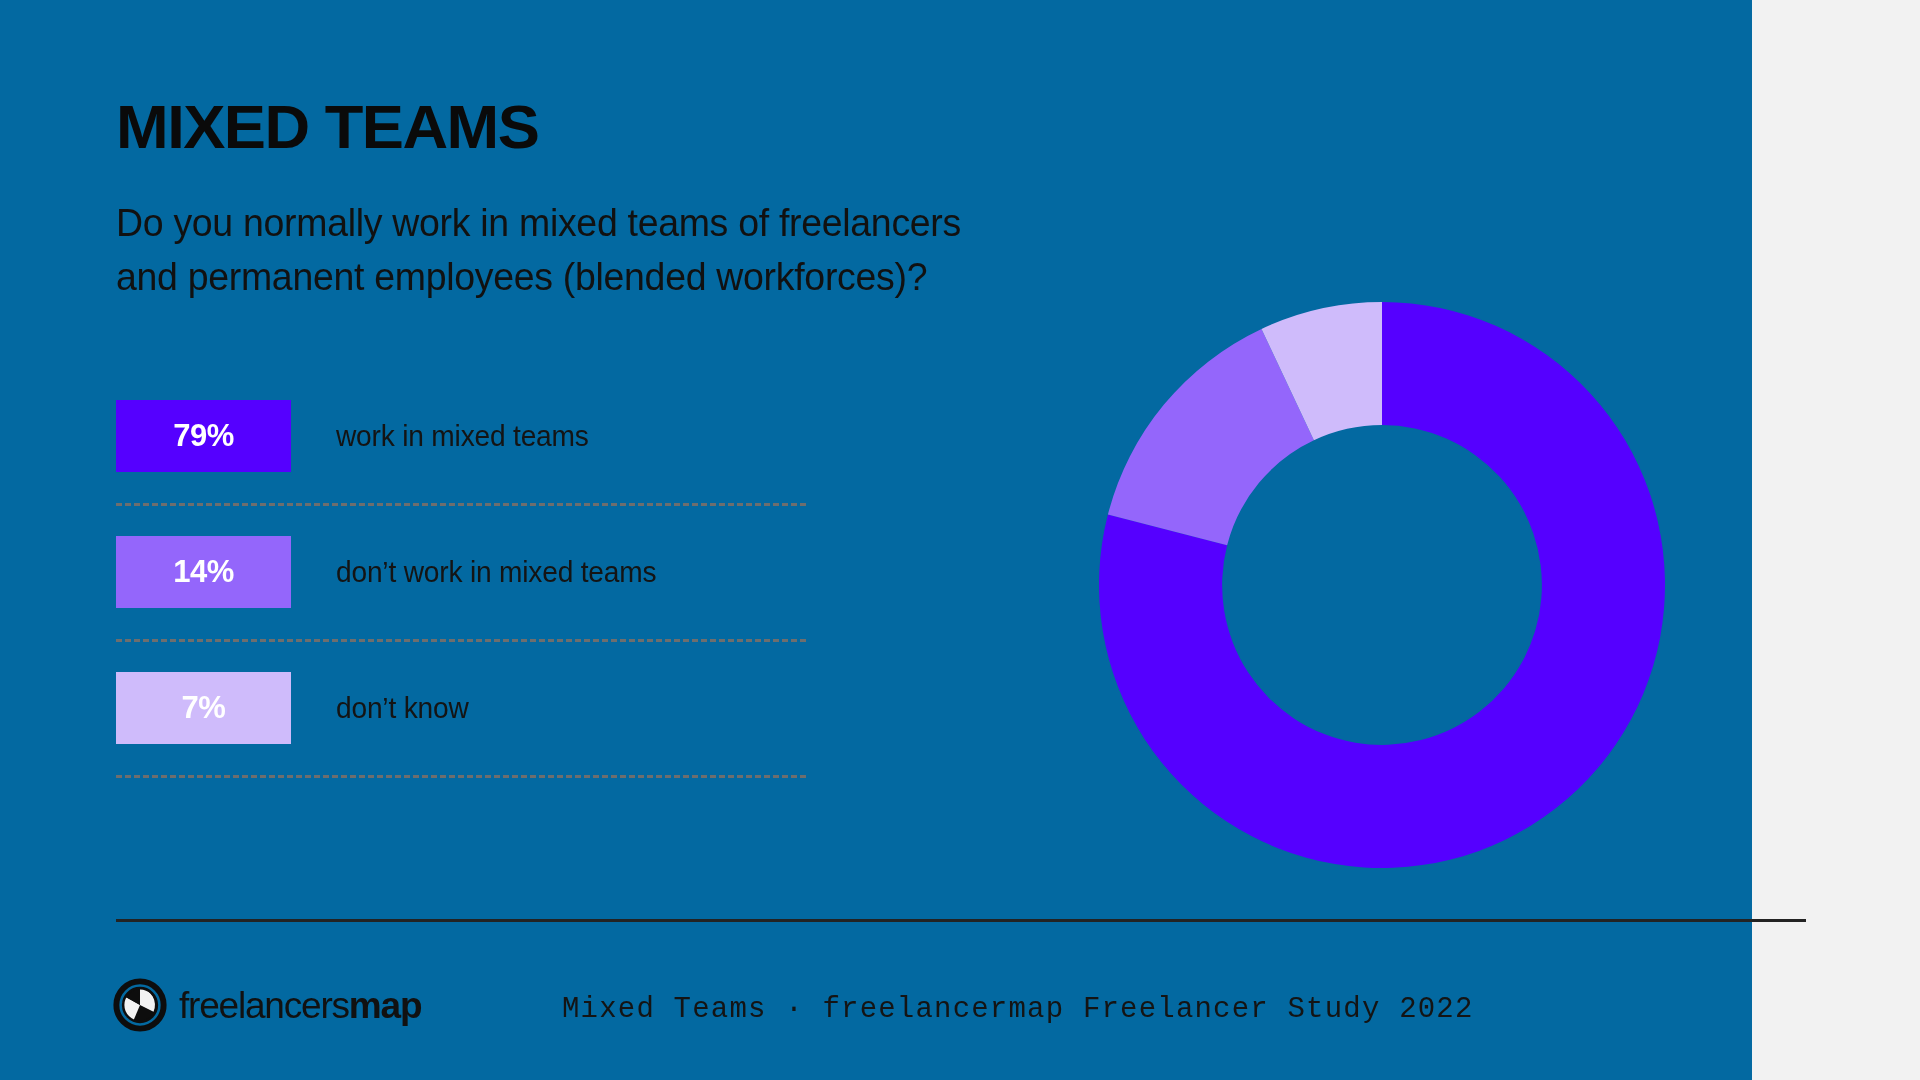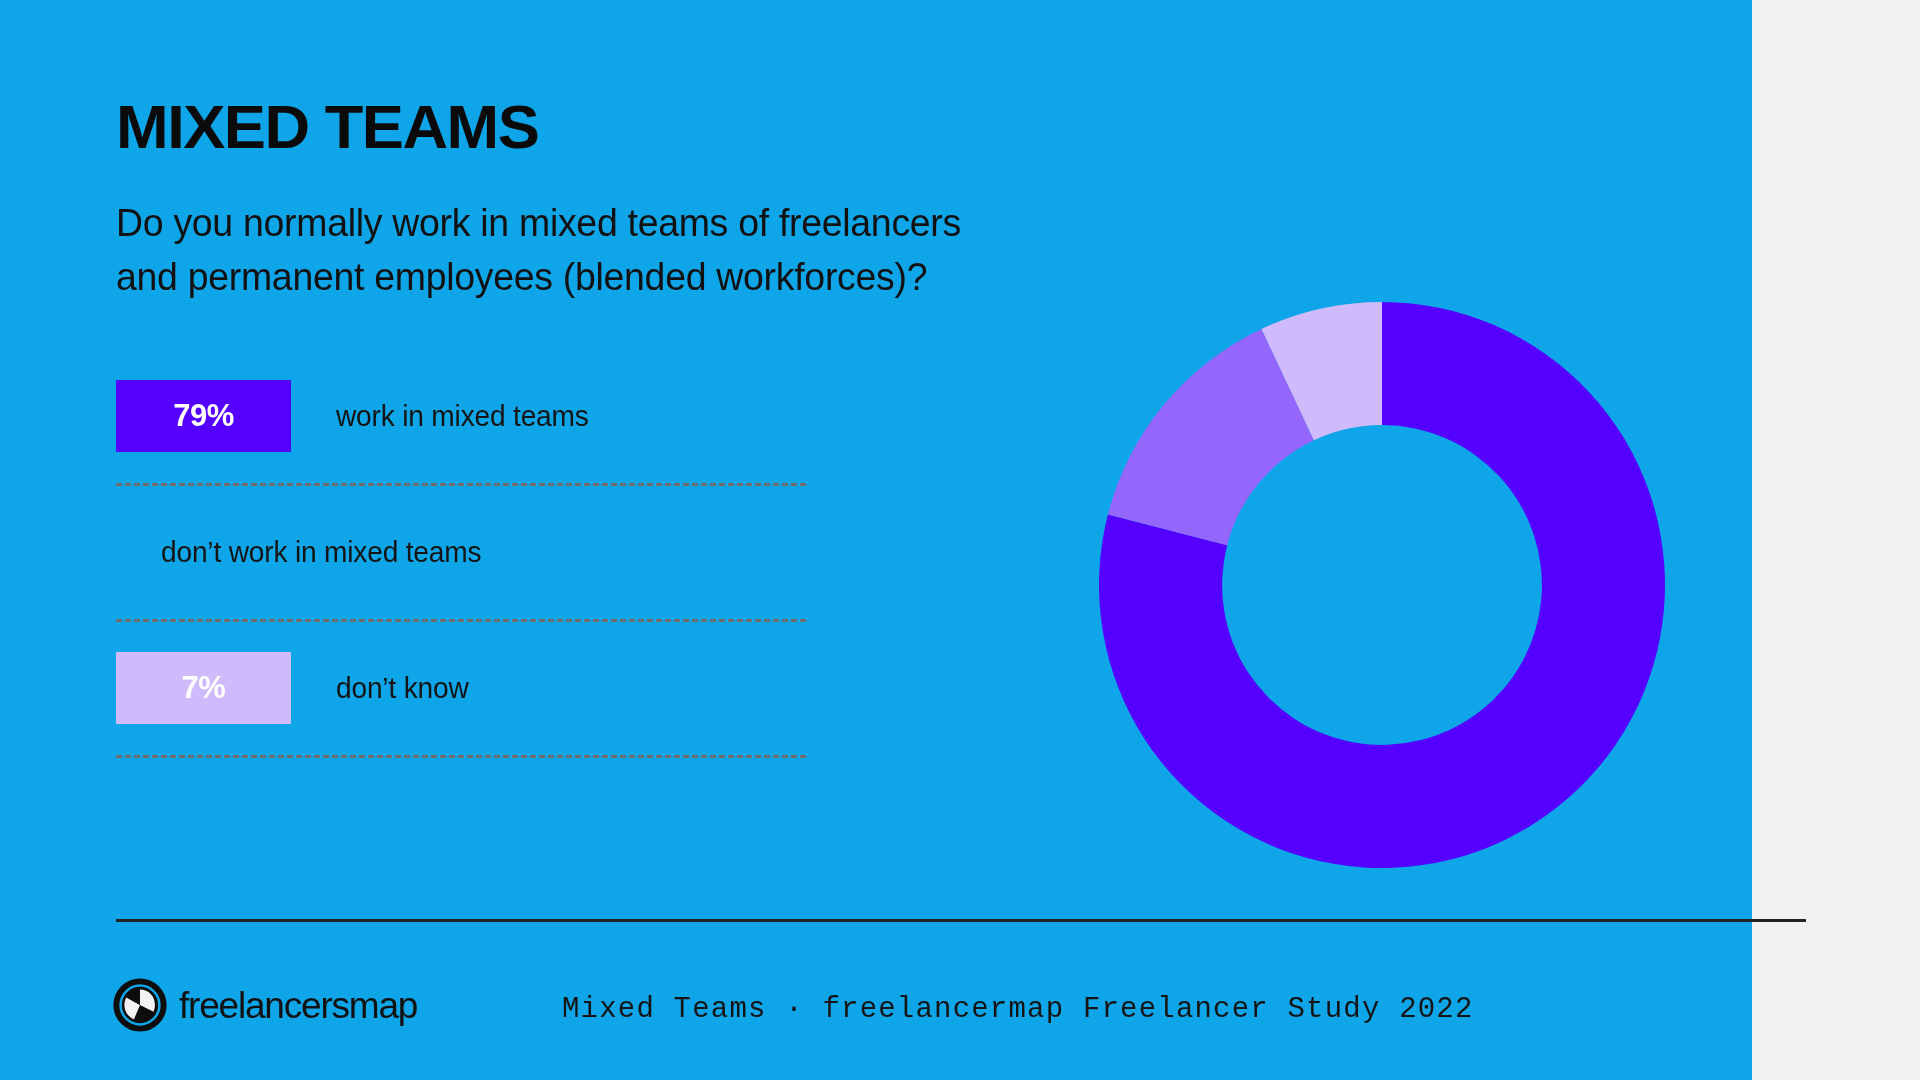--- a/index.html
+++ b/index.html
@@ -2,41 +2,41 @@
 <html><head>
 <meta charset="utf-8">
 <style>
   * { margin:0; padding:0; box-sizing:border-box; }
   html, body {
     width:1920px; height:1080px;
     background:#F2F2F2;
     font-family:"Liberation Sans", sans-serif;
     overflow:hidden;
   }
-  .page { position:relative; width:1752px; height:1080px; background:#0ea5e9; }
+  .page { position:relative; width:1752px; height:1080px; background:#0369a1; }
 
   
   .title {
     position:absolute; left:116px; top:96px;
     font-size:62px; font-weight:700; letter-spacing:-1.5px;
     color:#0A0A0A; line-height:1;
     font-family:"Liberation Sans", sans-serif;
     transform:scaleX(1.02); transform-origin:left center;
   }
   .subtitle {
     position:absolute; left:116px; top:196px;
     font-size:39px; font-weight:400; color:#111111;
     line-height:1.38; letter-spacing:-0.3px;
     font-family:"Liberation Sans", sans-serif;
     transform:scaleX(0.96); transform-origin:left top;
     white-space:pre-line;
   }
 
   
-  .legend { position:absolute; left:116px; top:380px; width:690px; }
+  .legend { position:absolute; left:116px; top:400px; width:690px; }
   .legend-row { display:flex; align-items:center; height:72px; }
   .badge {
     width:175px; height:72px;
     display:flex; align-items:center; justify-content:center;
     color:#FFFFFF; font-size:31px; font-weight:700;
     letter-spacing:-0.5px;
     font-family:"Liberation Sans", sans-serif;
   }
   .legend-label {
     margin-left:45px;
@@ -60,21 +60,21 @@
     width:1690px; height:3px; background:#232323;
   }
   .logo { position:absolute; left:113px; top:978px; display:flex; align-items:center; }
   .logo-mark { width:54px; height:54px; display:block; }
   .logo-text {
     margin-left:12px; font-size:37px; color:#111111;
     letter-spacing:-1.2px; line-height:1;
     font-family:"Liberation Sans", sans-serif;
   }
   .logo-text .lt-light { font-weight:400; }
-  .logo-text .lt-bold { font-weight:400; }
+  .logo-text .lt-bold { font-weight:700; }
   .footer-caption {
     position:absolute; left:562px; top:993px;
     font-size:29px; font-weight:400; color:#141414;
     letter-spacing:1.2px;
     font-family:Liberation Mono, monospace;
   }
 </style>
 </head>
 <body>
 
@@ -86,20 +86,21 @@
 
   <div class="legend">
 
     <div class="legend-row">
       <div class="badge" style="background:#5500FF;">79%</div>
       <div class="legend-label">work in mixed teams</div>
     </div>
     <div class="dash-sep"></div>
 
     <div class="legend-row">
+      <div class="badge" style="background:#9466FB;">14%</div>
       <div class="legend-label">don’t work in mixed teams</div>
     </div>
     <div class="dash-sep"></div>
 
     <div class="legend-row">
       <div class="badge" style="background:#CFBBFB;">7%</div>
       <div class="legend-label">don’t know</div>
     </div>
     <div class="dash-sep"></div>
 

